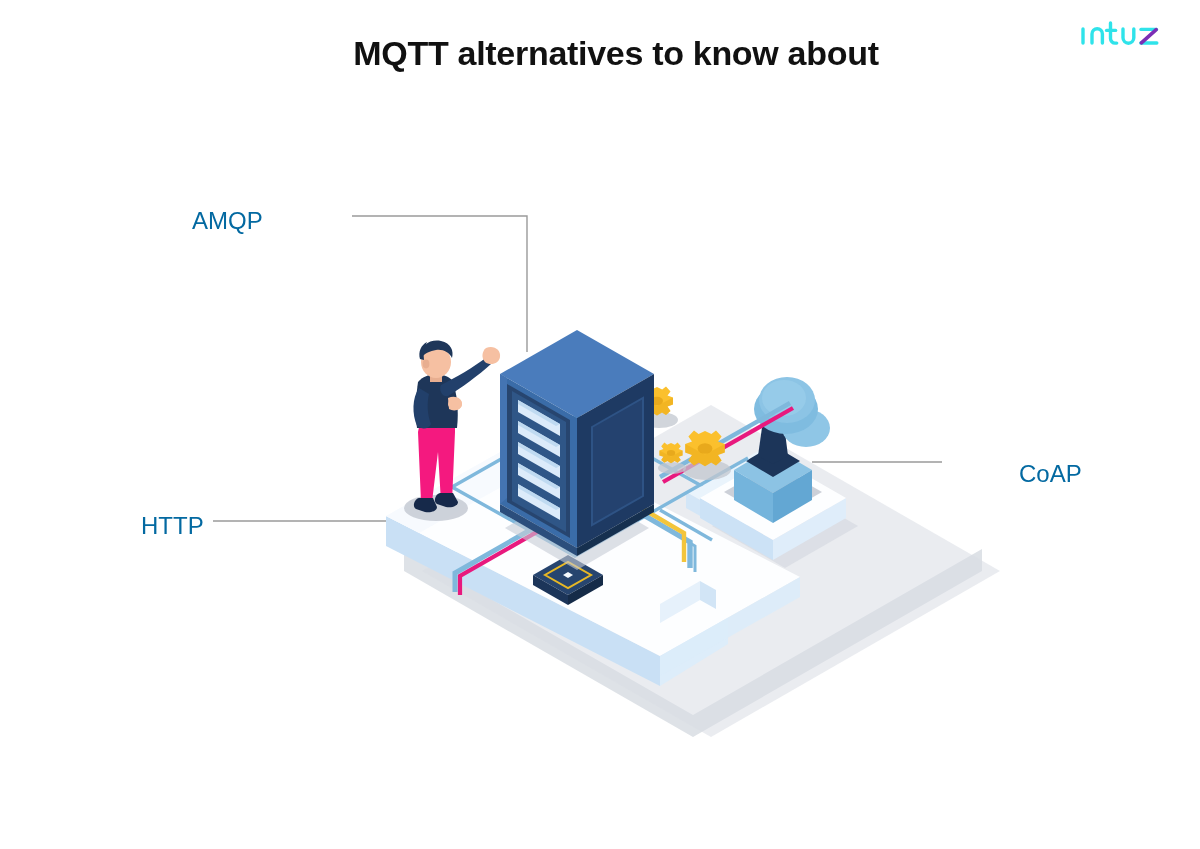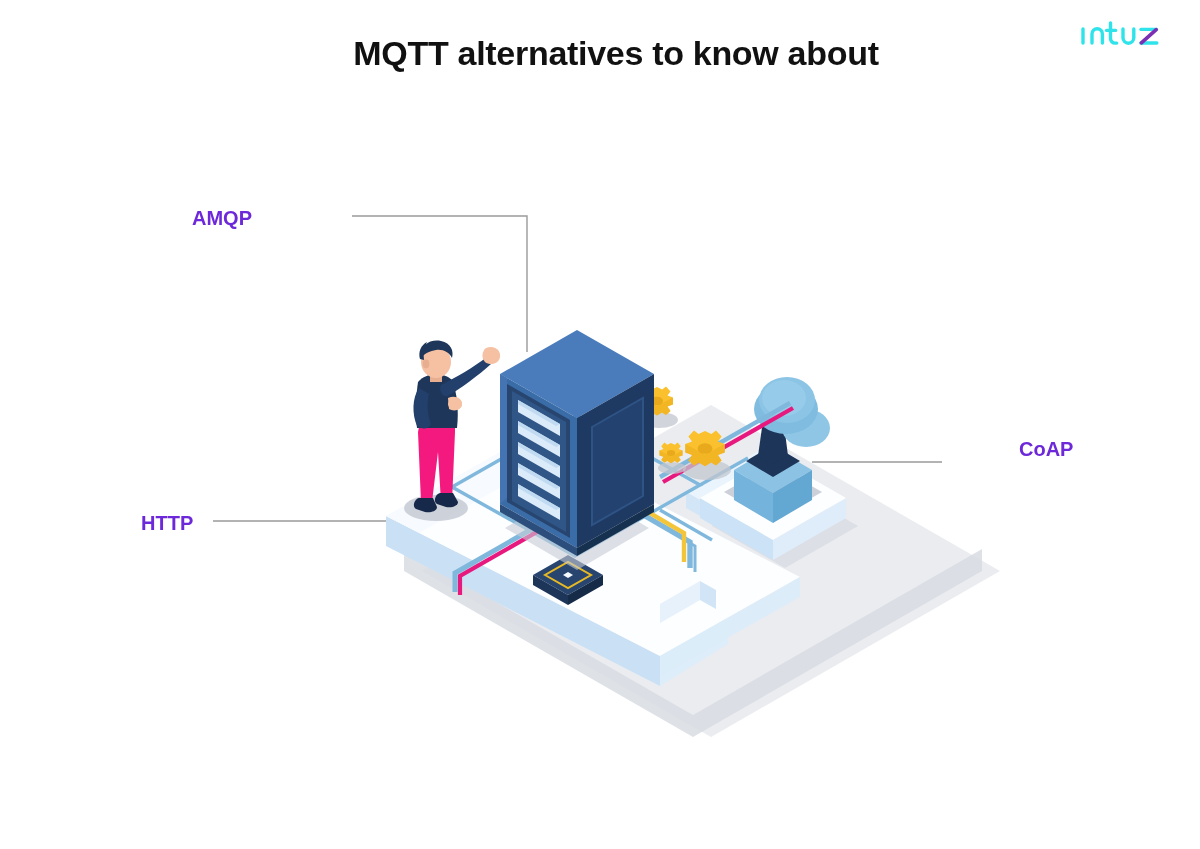--- a/index.html
+++ b/index.html
@@ -32,28 +32,28 @@
   #brand-logo {
     position: absolute;
     right: 18px;
     top: 16px;
     width: 104px;
     height: 34px;
   }
   
   .callout-label {
     position: absolute;
-    font-size: 20px;
-    font-weight: bold;
-    color: #6d28d9;
+    font-size: 24px;
+    font-weight: normal;
+    color: #0369a1;
     white-space: nowrap;
   }
   #label-amqp { left: 192px; top: 207px; }
   #label-http { left: 141px; top: 512px; text-align: right; }
-  #label-coap { left: 1019px; top: 438px; text-align: center; }
+  #label-coap { left: 1019px; top: 460px; text-align: center; }
 
   #illustration {
     position: absolute;
     left: 0;
     top: 0;
   }
   .leader-line { stroke: #9a9a9a; stroke-width: 1.4; fill: none; }
 </style>
 </head>
 <body>

